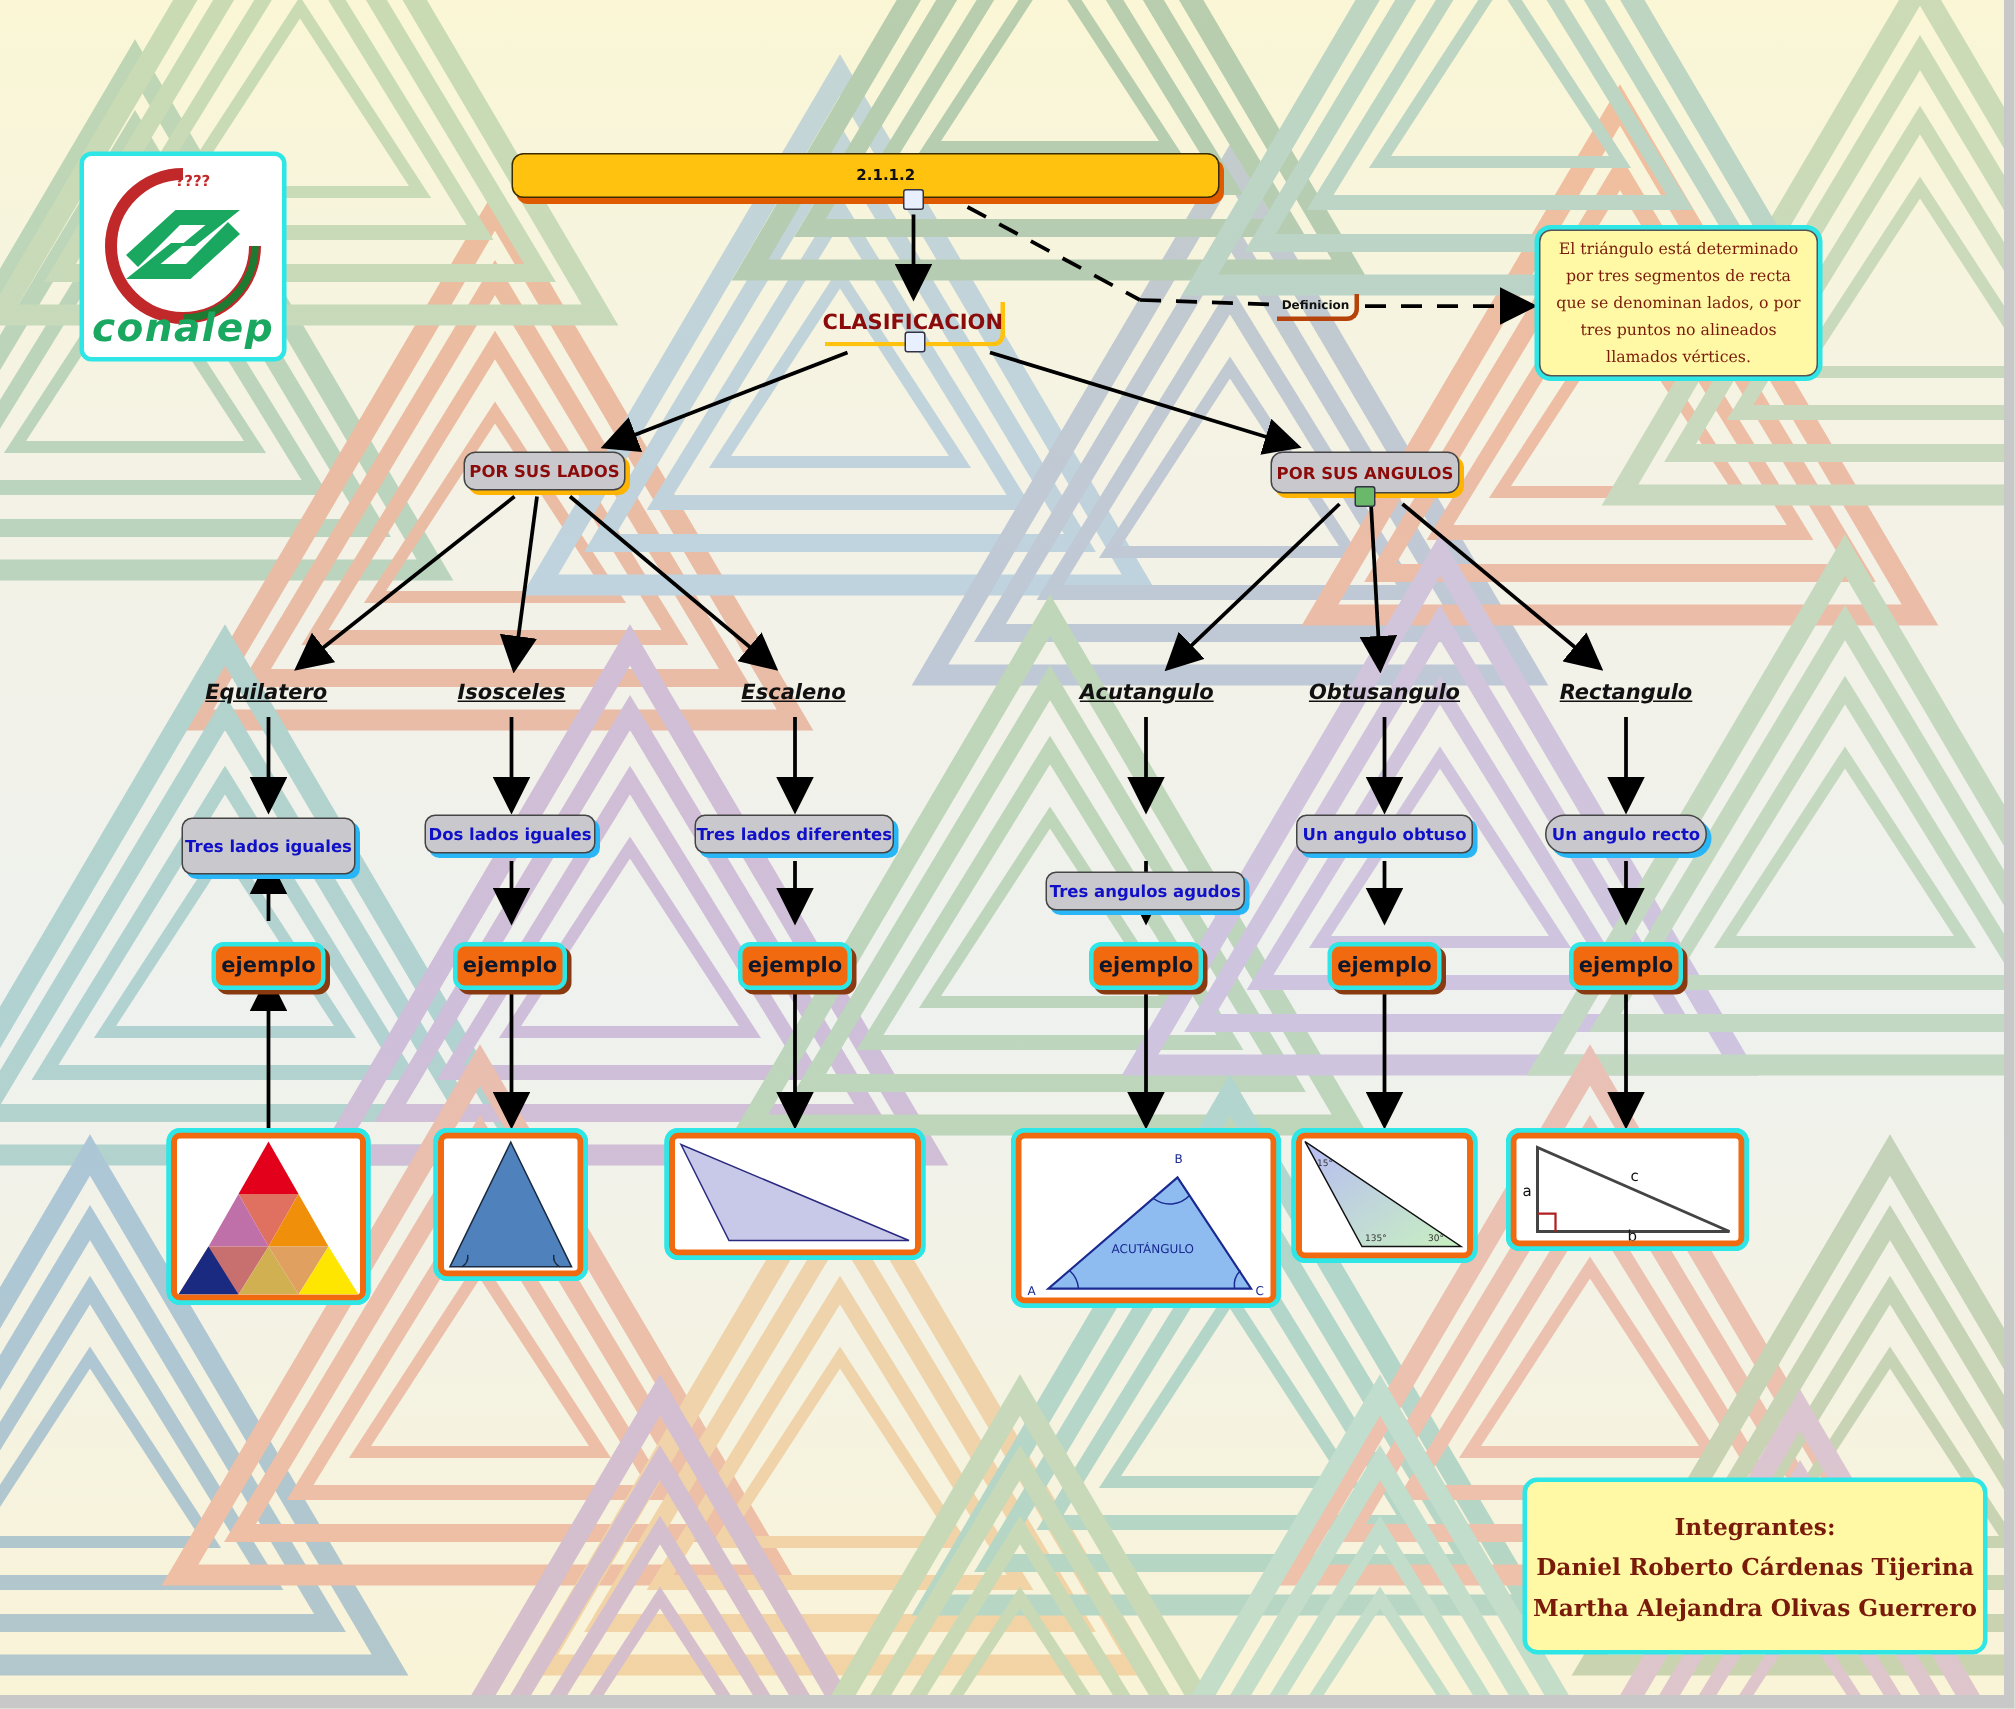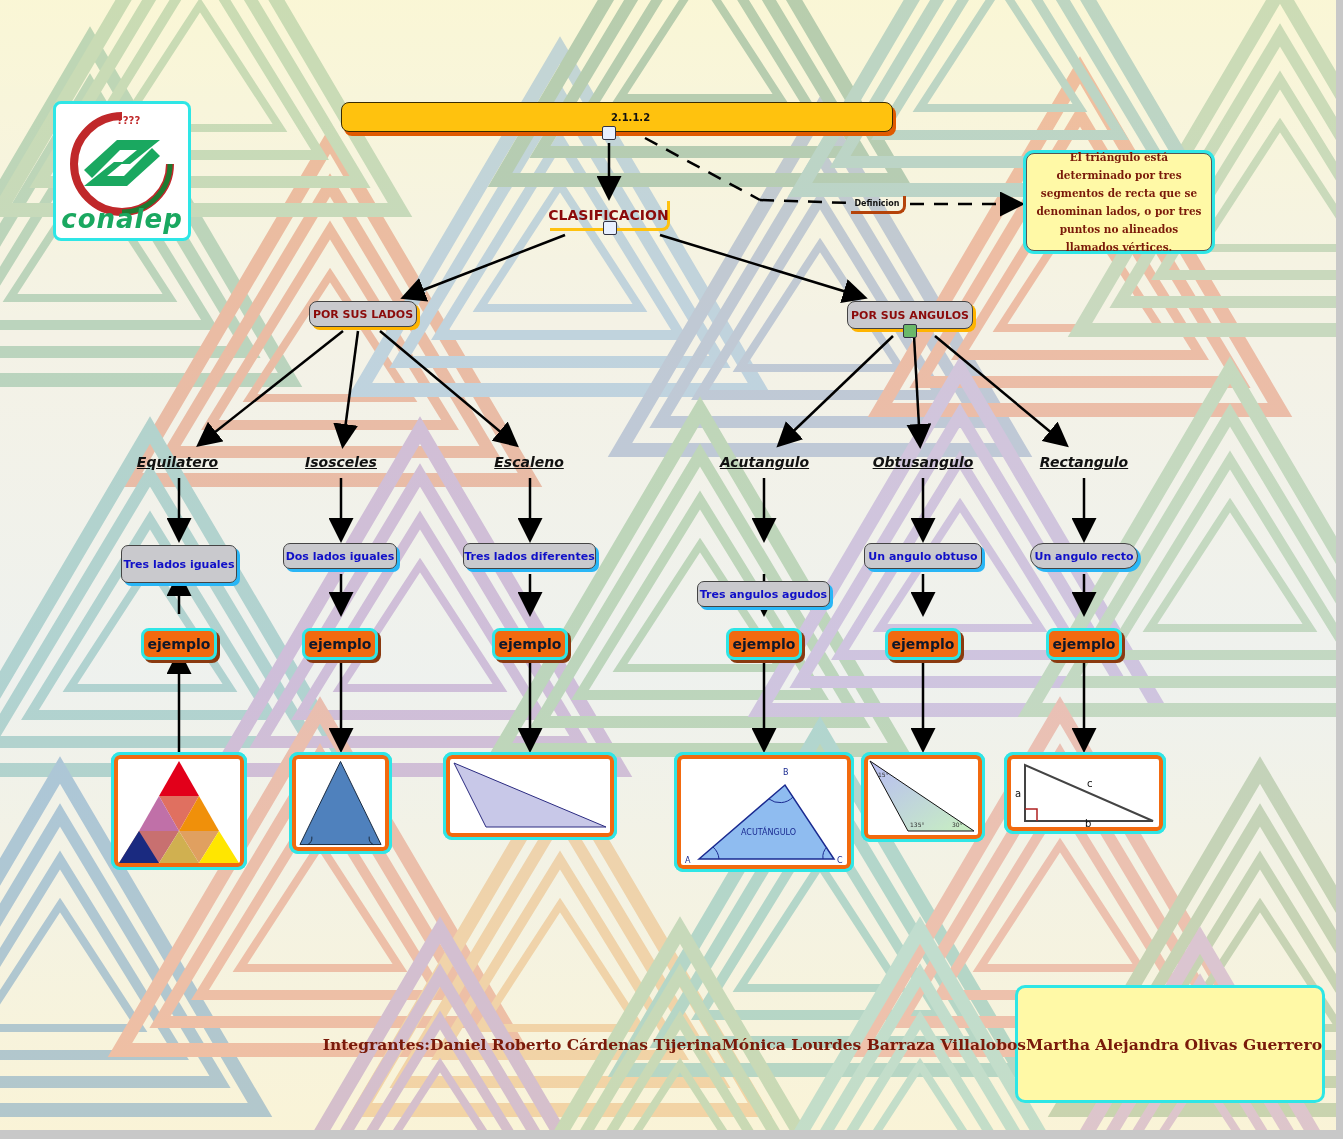--- a/index.html
+++ b/index.html
@@ -49,26 +49,26 @@
     box-shadow:3px 3px 0 #8a3a10; color:#0f172a; font-weight:bold; font-size:14px;margin-top:11px;
   }
   .img-node {
     background:#fff; border:4px solid #f26a0f; border-radius:6px;
     outline:3px solid #2ee6e6; outline-offset:0px; box-shadow:0 0 0 3px #2ee6e6;
   }
   .img-node svg { display:block; width:100%; height:100%; }
   .def-box {
     background:#fff9a6; border:1.5px solid #555; border-radius:8px;
     box-shadow:0 0 0 3px #2ee6e6; color:#7a1a0a; font-family:"DejaVu Serif", serif;
-    font-weight:bold; font-size:10.5px; line-height:18px; white-space:normal; padding:4px 8px;
+    font-weight:normal; font-size:10.5px; line-height:18px; white-space:normal; padding:4px 8px;
   }
   .members-box {
     background:#fff9a6; border:3px solid #2ee6e6; border-radius:10px;
     color:#7a1a0a; font-family:"DejaVu Serif", serif; font-weight:bold;
-    flex-direction:row; font-size:15.5px; line-height:27px; white-space:nowrap;justify-content:flex-end;
+    flex-direction:column; font-size:15.5px; line-height:27px; white-space:nowrap;
   }
   .logo-box {
     background:#fff; border:3px solid #2ee6e6; border-radius:8px;
   }
   .res-icon {
     position:absolute; width:14px; height:14px; background:#e8f0ff; border:1px solid #334; border-radius:2px;
     box-sizing:border-box;
   }
 </style>
 </head>
@@ -160,21 +160,21 @@
     <svg width="120" height="110" viewBox="0 0 120 110">
       <path d="M60,8 A48,48 0 1,0 108,56" fill="none" stroke="#c0282a" stroke-width="8"></path>
       <path d="M108,56 A48,48 0 0,1 60,104" fill="none" stroke="#1e7a30" stroke-width="5"></path>
       <path d="M22,62 L55,32 L98,32 L68,56 L58,56 L75,42 L58,42 L30,70 z" fill="#1aa860"></path>
       <path d="M98,48 L65,78 L22,78 L52,54 L62,54 L45,68 L62,68 L90,40 z" fill="#1aa860"></path>
       <text x="55" y="16" font-size="10" fill="#c0282a" font-weight="bold">????</text>
     </svg>
     <div style="color:#1aa860;font-weight:bold;font-style:italic;font-size:26px;margin-top:-14px;letter-spacing:1px;">conalep</div>
   </div>
 
-  <div class="node title-node" style="left:341px;top:102px;width:552px;height:30px;padding-left:32px;">
+  <div class="node title-node" style="left:341px;top:102px;width:472px;height:30px;padding-left:32px;">
     <span class="num">2.1.1.2</span>
   </div>
   <div class="res-icon" style="left:602px;top:126px;"></div>
 
   <div class="node clas-node" style="left:550px;top:201px;width:120px;height:30px;">
     <span>CLASIFICACION</span>
   </div>
   <div class="res-icon" style="left:603px;top:221px;"></div>
 
   <div class="node def-node" style="left:851px;top:196px;width:55px;height:18px;">
@@ -307,17 +307,16 @@
       <polyline points="14,50 26,50 26,62" fill="none" stroke="#b02020" stroke-width="1.5"></polyline>
       <text x="4" y="38" font-size="10" fill="#111">a</text>
       <text x="74" y="68" font-size="10" fill="#111">b</text>
       <text x="76" y="28" font-size="10" fill="#111">c</text>
     </svg>
   </div>
 
   <div class="node members-box" style="left:1015px;top:985px;width:310px;height:118px;">
     <div>Integrantes:</div>
     <div>Daniel Roberto Cárdenas Tijerina</div>
-    <div>Mónica Lourdes Barraza Villalobos</div>
     <div>Martha Alejandra Olivas Guerrero</div>
   </div>
 
 </div>
 
 </body></html>

